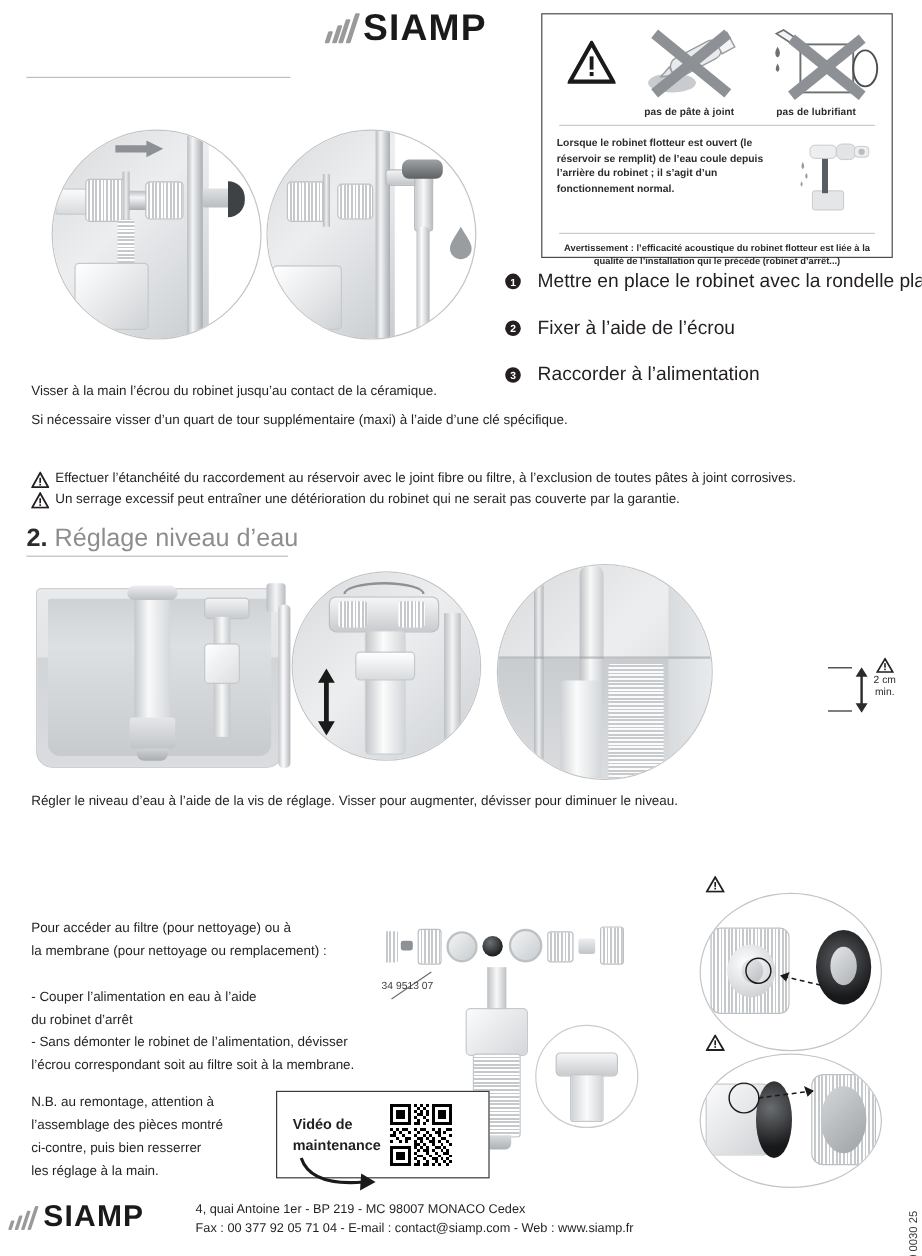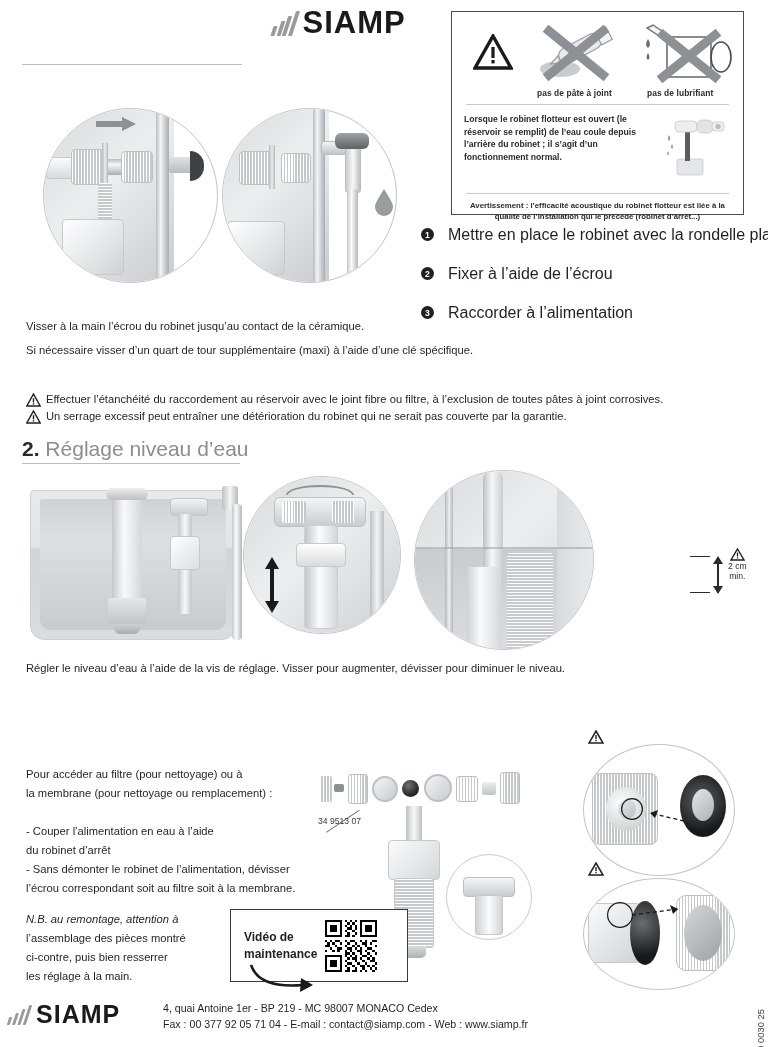--- a/index.html
+++ b/index.html
@@ -379,21 +379,21 @@
 
 
   <div class="para" style="left:26px; top:785px;">la membrane (pour nettoyage ou remplacement) :</div>
   <div class="para" style="left:26px; top:766px;">Pour accéder au filtre (pour nettoyage) ou à</div>
 
   <div class="para" style="left:26px; top:823px;">- Couper l’alimentation en eau à l’aide</div>
   <div class="para" style="left:26px; top:842px;">  du robinet d’arrêt</div>
   <div class="para" style="left:26px; top:861px;">- Sans démonter le robinet de l’alimentation, dévisser</div>
   <div class="para" style="left:26px; top:880px;">  l’écrou correspondant soit au filtre soit à la membrane.</div>
 
-  <div class="para" style="left:26px; top:911px;font-style:italic;">N.B. au remontage, attention à</div>
+  <div class="para" style="left:26px; top:911px;">N.B. au remontage, attention à</div>
   <div class="para" style="left:26px; top:930px;">l’assemblage des pièces montré</div>
   <div class="para" style="left:26px; top:949px;">ci-contre, puis bien resserrer</div>
   <div class="para" style="left:26px; top:968px;">les réglage à la main.</div>
 
   <div class="ill" style="left:310px; top:758px; width:250px; height:220px;">
 
     <div class="exp-part knurl" style="left:10px; top:18px; width:12px; height:26px; border-radius:2px;"></div>
     <div class="exp-part" style="left:24px; top:26px; width:10px; height:8px; background:#8d9094; border-radius:2px;"></div>
     <div class="exp-part knurl" style="left:38px; top:16px; width:20px; height:30px; border-radius:3px; border:1px solid #bdc0c3;"></div>
     <div class="exp-part ring" style="left:62px; top:18px; width:26px; height:26px;"></div>

